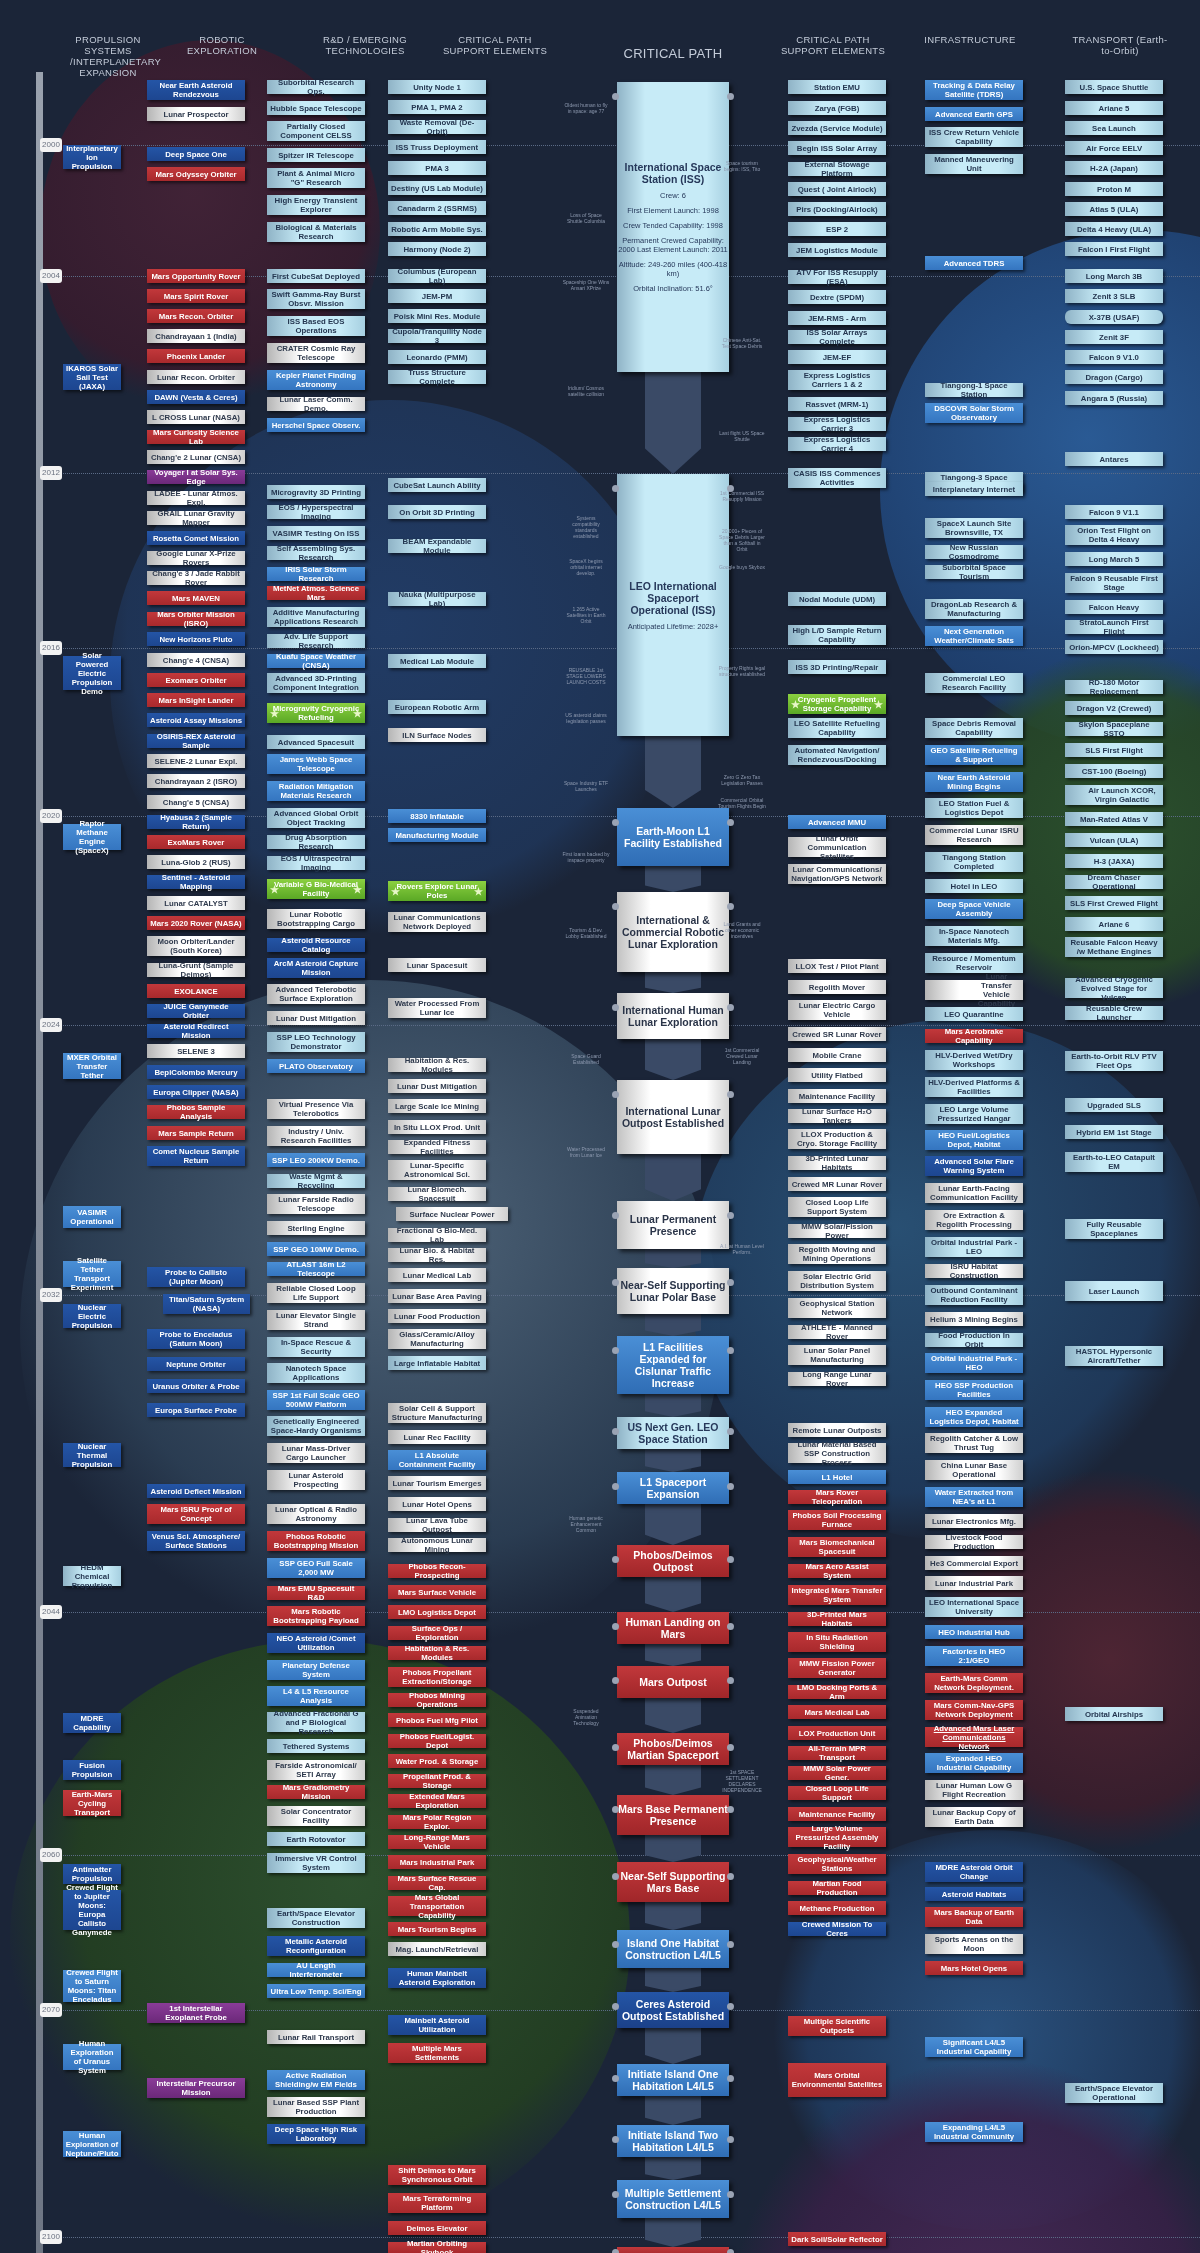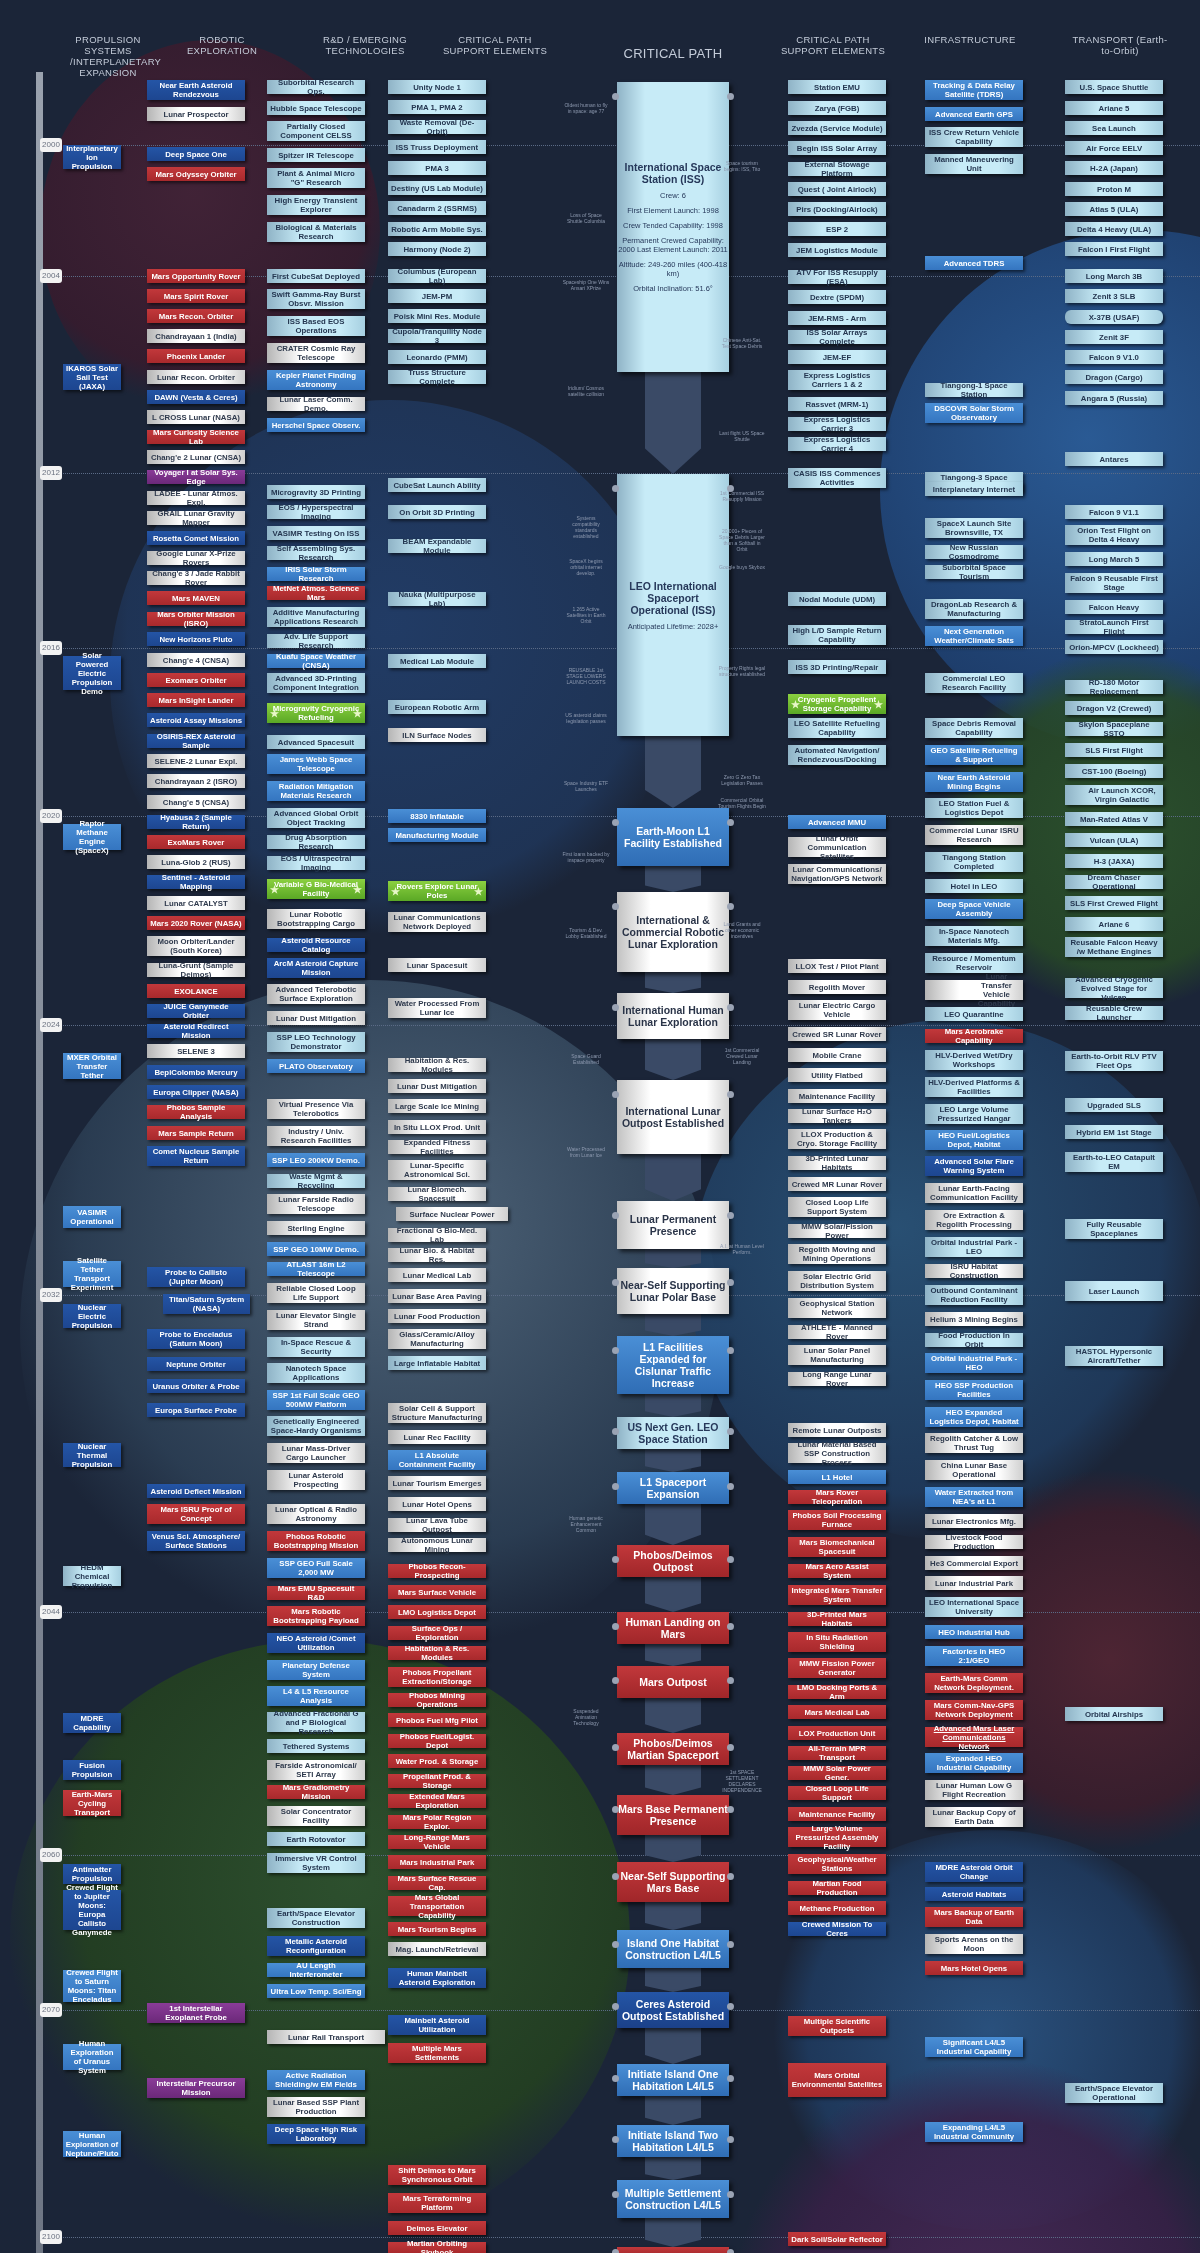--- a/index.html
+++ b/index.html
@@ -532,21 +532,21 @@
     </div>
     <div class="box c-navy" style="left: 267px; width: 98px; top: 1936px; height: 20px;">
       <span>Metallic Asteroid Reconfiguration</span>
     </div>
     <div class="box c-blue" style="left: 267px; width: 98px; top: 1963px; height: 14px;">
       <span>AU Length Interferometer</span>
     </div>
     <div class="box c-blue" style="left: 267px; width: 98px; top: 1984px; height: 14px;">
       <span>Ultra Low Temp. Sci/Eng</span>
     </div>
-    <div class="box c-white" style="left: 267px; width: 118px; top: 2030px; height: 14px;">
+    <div class="box c-white" style="left: 267px; width: 98px; top: 2030px; height: 14px;">
       <span>Lunar Rail Transport</span>
     </div>
     <div class="box c-blue" style="left: 267px; width: 98px; top: 2070px; height: 20px;">
       <span>Active Radiation Shielding/w EM Fields</span>
     </div>
     <div class="box c-white" style="left: 267px; width: 98px; top: 2097px; height: 20px;">
       <span>Lunar Based SSP Plant Production</span>
     </div>
     <div class="box c-navy" style="left: 267px; width: 98px; top: 2124px; height: 20px;">
       <span>Deep Space High Risk Laboratory</span>

